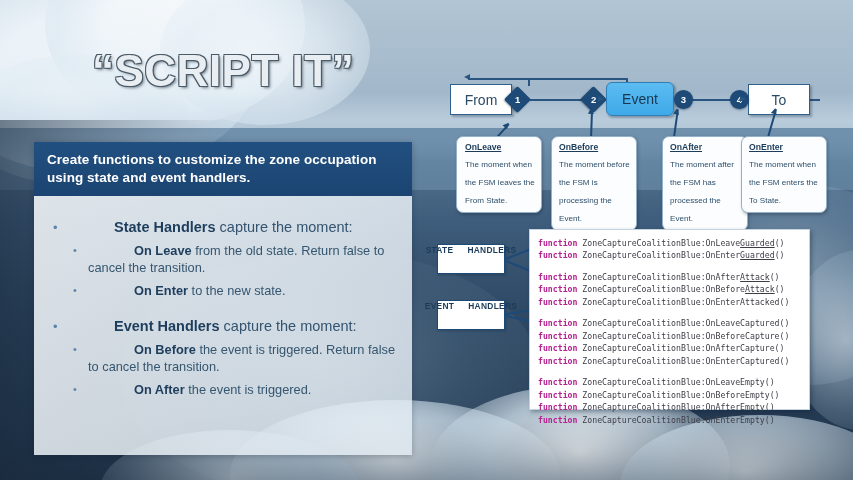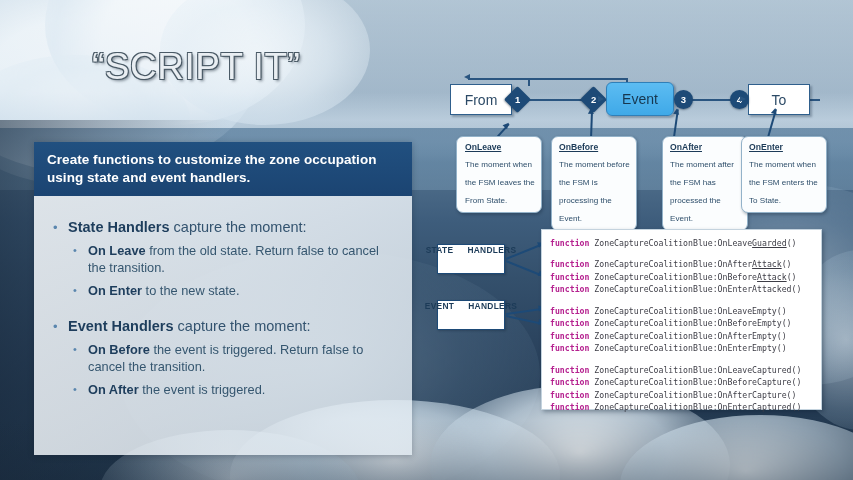--- a/index.html
+++ b/index.html
@@ -58,21 +58,21 @@
        background:radial-gradient(ellipse at 40% 50%, rgba(230,241,248,.55) 0%, rgba(180,205,223,.25) 55%, rgba(150,180,203,0) 100%); }
   
   .vig-l{ position:absolute; left:0; top:120px; width:230px; bottom:0;
        background:linear-gradient(90deg, rgba(24,40,58,.55) 0%, rgba(30,48,68,.30) 45%, rgba(40,60,82,0) 100%); }
   .vig-b{ position:absolute; left:0; right:0; bottom:0; height:60px;
        background:linear-gradient(180deg, rgba(26,44,62,0) 0%, rgba(24,40,58,.35) 100%); }
 
   
   #title{
     position:absolute; left:92px; top:46px;
-    font-size:37px; font-weight:normal; letter-spacing:0.5px;
+    font-size:44px; font-weight:bold; letter-spacing:0.5px;
     color:#e9eef2;
     text-shadow:
       -1px -1px 0 #4a5a66, 1px -1px 0 #4a5a66,
       -1px 1px 0 #4a5a66, 1px 1px 0 #4a5a66,
       2px 2px 3px rgba(20,35,50,.55);
   }
 
   
   #panel{
     position:absolute; left:34px; top:142px; width:378px; height:313px;
@@ -84,21 +84,21 @@
     background:linear-gradient(180deg,#215080 0%,#1b4472 100%);
     color:#ffffff; font-weight:bold; font-size:13.5px; line-height:1.30;
     padding:9px 12px 10px 13px; letter-spacing:.05px;
   }
   #panel-body{ padding:22px 14px 0 16px; }
 
   ul.lvl1{ list-style:none; }
   li.b1{ position:relative; padding-left:18px; margin-bottom:3px;
          font-size:14.5px; color:#33536f; line-height:1.32; }
   li.b1 > .bdot{ position:absolute; left:3px; top:1px; color:#5a86ae; font-size:13px; }
-  li.b1 b{ color:#1d3d5c; font-weight:bold; }
+  li.b1 b{ color:#1d3d5c; font-weight:bold;margin-left:46px; }
 
   ul.lvl2{ list-style:none; margin:6px 0 0 0; }
   li.b2{ position:relative; padding-left:20px; margin-bottom:7px;
          font-size:12.8px; color:#35566f; line-height:1.28; }
   li.b2 > .bdot{ position:absolute; left:5px; top:0px; color:#5a86ae; font-size:11px; }
   li.b2 b{ color:#1d3d5c; font-weight:bold; }
   .grp2{ margin-top:18px; }
 
   
   #diagram{ position:absolute; left:440px; top:76px; width:406px; height:125px; }
@@ -136,21 +136,21 @@
   
   .hbox{
     position:absolute; background:#ffffff; border:1.6px solid #1d4a77;
     font-size:8.4px; font-weight:bold; color:#1c3b58; letter-spacing:.3px;
     display:flex; justify-content:center;
     line-height:1.25; box-shadow:1px 1px 2px rgba(16,34,54,.3);gap:14px;
   }
 
   
   #codepanel{
-    position:absolute; left:541px; top:229px; width:281px; height:181px;
+    position:absolute; left:529px; top:229px; width:281px; height:181px;
     background:#ffffff; border:1px solid #c4d3de;
     box-shadow:1.5px 1.5px 4px rgba(14,32,52,.35);
     padding:7px 5px 6px 8px;
   }
   .cgroup{ margin-bottom:9px; }
   .cgroup:last-child{ margin-bottom:0; }
   .cline{ font-family:"DejaVu Sans Mono", monospace; font-size:8.2px;
           line-height:1.52; color:#3d3d46; white-space:nowrap; }
   .cline .kw{ color:#b5218f; font-weight:bold; }
   .cline u{ text-decoration:underline; }
@@ -294,35 +294,36 @@
 <div class="arrow" style="left:506px; top:258px; width:40px; transform:rotate(-22deg);"></div>
 <div class="arrow" style="left:506px; top:260px; width:40px; transform:rotate(22deg);"></div>
 
 <div class="arrow" style="left:506px; top:313px; width:38px; transform:rotate(-8deg);"></div>
 <div class="arrow" style="left:506px; top:315px; width:38px; transform:rotate(12deg);"></div>
 
 <div id="codepanel">
 
   <div class="cgroup">
     <div class="cline"><span class="kw">function</span><span> ZoneCaptureCoalitionBlue:OnLeave</span><u>Guarded</u><span>()</span></div>
+    <div class="cline"><span class="kw">function</span><span> ZoneCaptureCoalitionBlue:OnEnter</span><u>Guarded</u><span>()</span></div>
   </div>
 
   <div class="cgroup">
     <div class="cline"><span class="kw">function</span><span> ZoneCaptureCoalitionBlue:OnAfter</span><u>Attack</u><span>()</span></div>
     <div class="cline"><span class="kw">function</span><span> ZoneCaptureCoalitionBlue:OnBefore</span><u>Attack</u><span>()</span></div>
     <div class="cline"><span class="kw">function</span><span> ZoneCaptureCoalitionBlue:OnEnterAttacked()</span><u></u><span></span></div>
+  </div>
+
+  <div class="cgroup">
+    <div class="cline"><span class="kw">function</span><span> ZoneCaptureCoalitionBlue:OnLeaveCaptured()</span><u></u><span></span></div>
+    <div class="cline"><span class="kw">function</span><span> ZoneCaptureCoalitionBlue:OnBeforeCapture()</span><u></u><span></span></div>
+    <div class="cline"><span class="kw">function</span><span> ZoneCaptureCoalitionBlue:OnAfterCapture()</span><u></u><span></span></div>
+    <div class="cline"><span class="kw">function</span><span> ZoneCaptureCoalitionBlue:OnEnterCaptured()</span><u></u><span></span></div>
   </div>
 
   <div class="cgroup">
     <div class="cline"><span class="kw">function</span><span> ZoneCaptureCoalitionBlue:OnLeaveEmpty()</span><u></u><span></span></div>
     <div class="cline"><span class="kw">function</span><span> ZoneCaptureCoalitionBlue:OnBeforeEmpty()</span><u></u><span></span></div>
     <div class="cline"><span class="kw">function</span><span> ZoneCaptureCoalitionBlue:OnAfterEmpty()</span><u></u><span></span></div>
     <div class="cline"><span class="kw">function</span><span> ZoneCaptureCoalitionBlue:OnEnterEmpty()</span><u></u><span></span></div>
   </div>
 
-  <div class="cgroup">
-    <div class="cline"><span class="kw">function</span><span> ZoneCaptureCoalitionBlue:OnLeaveCaptured()</span><u></u><span></span></div>
-    <div class="cline"><span class="kw">function</span><span> ZoneCaptureCoalitionBlue:OnBeforeCapture()</span><u></u><span></span></div>
-    <div class="cline"><span class="kw">function</span><span> ZoneCaptureCoalitionBlue:OnAfterCapture()</span><u></u><span></span></div>
-    <div class="cline"><span class="kw">function</span><span> ZoneCaptureCoalitionBlue:OnEnterCaptured()</span><u></u><span></span></div>
-  </div>
-
 </div>
 
 </body></html>

